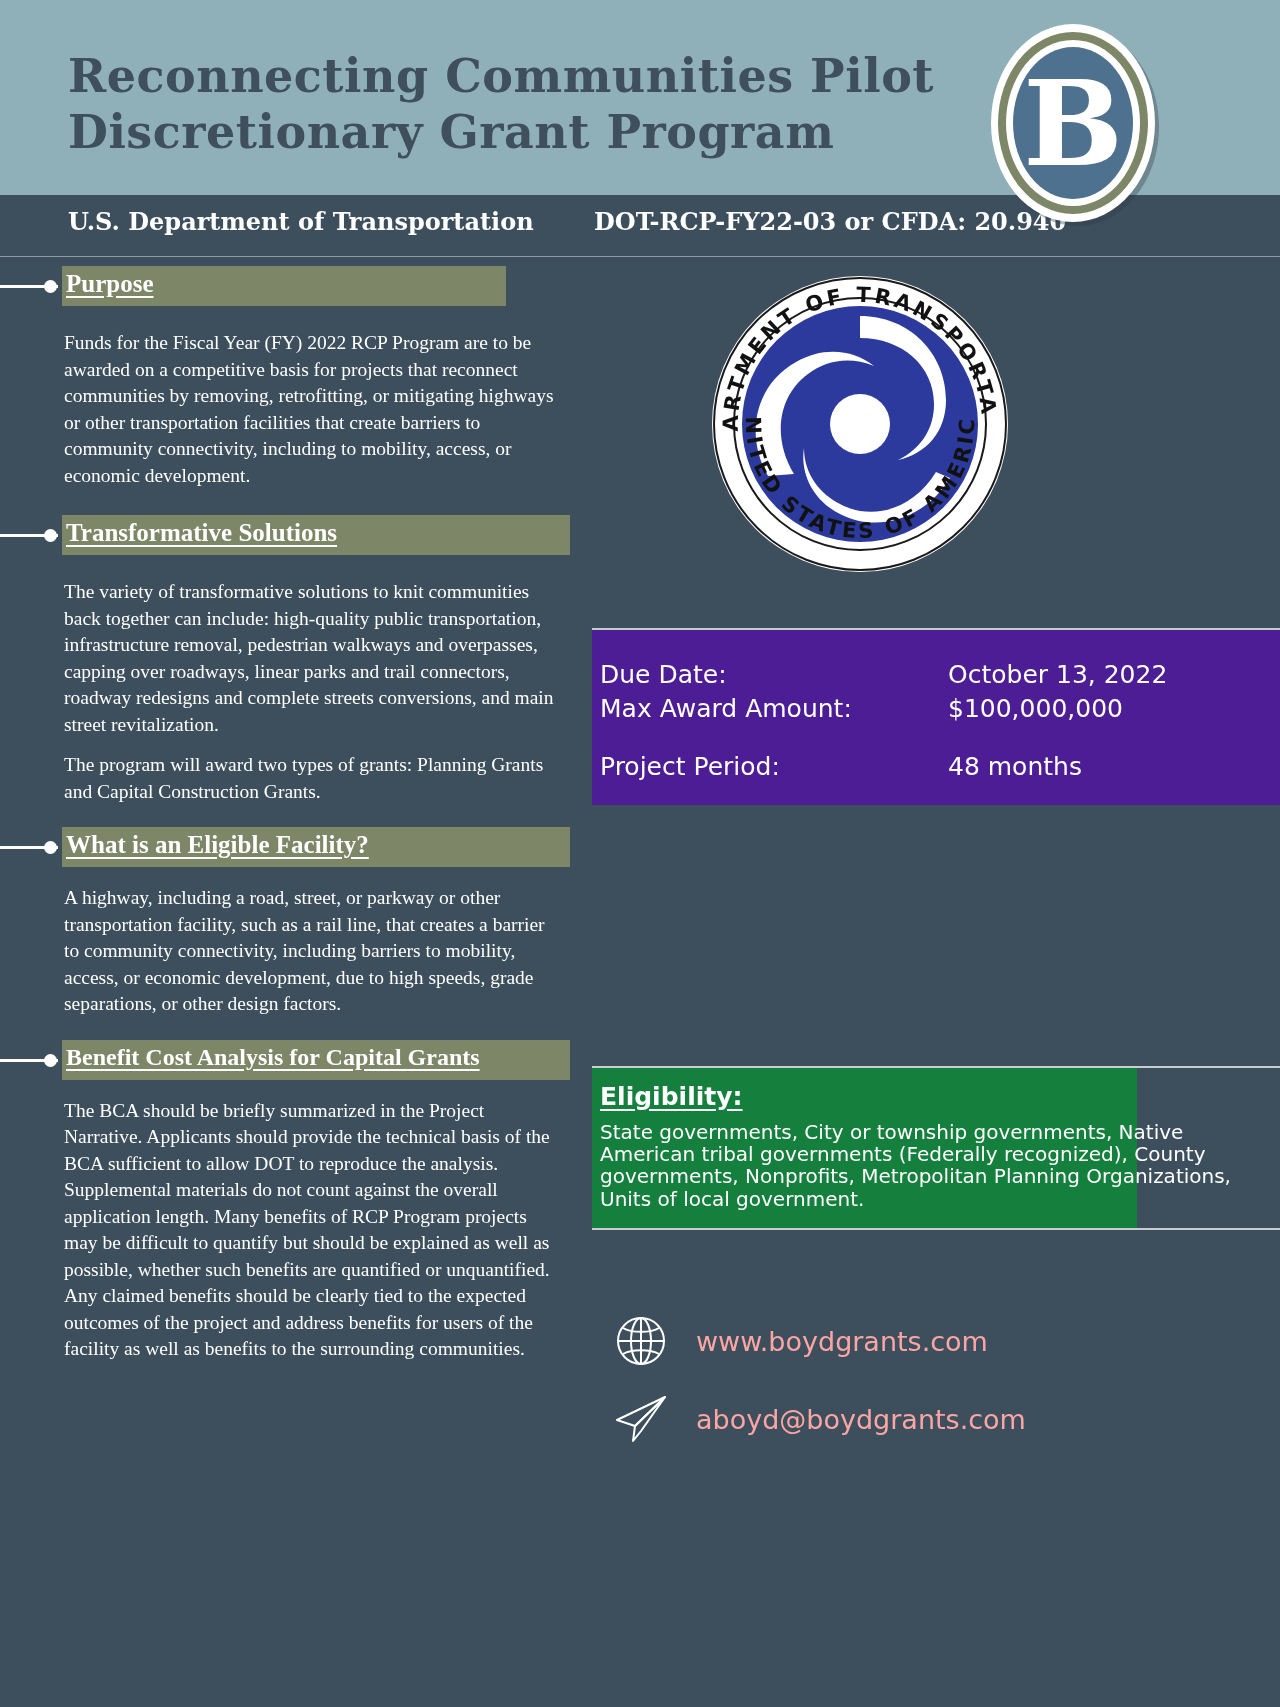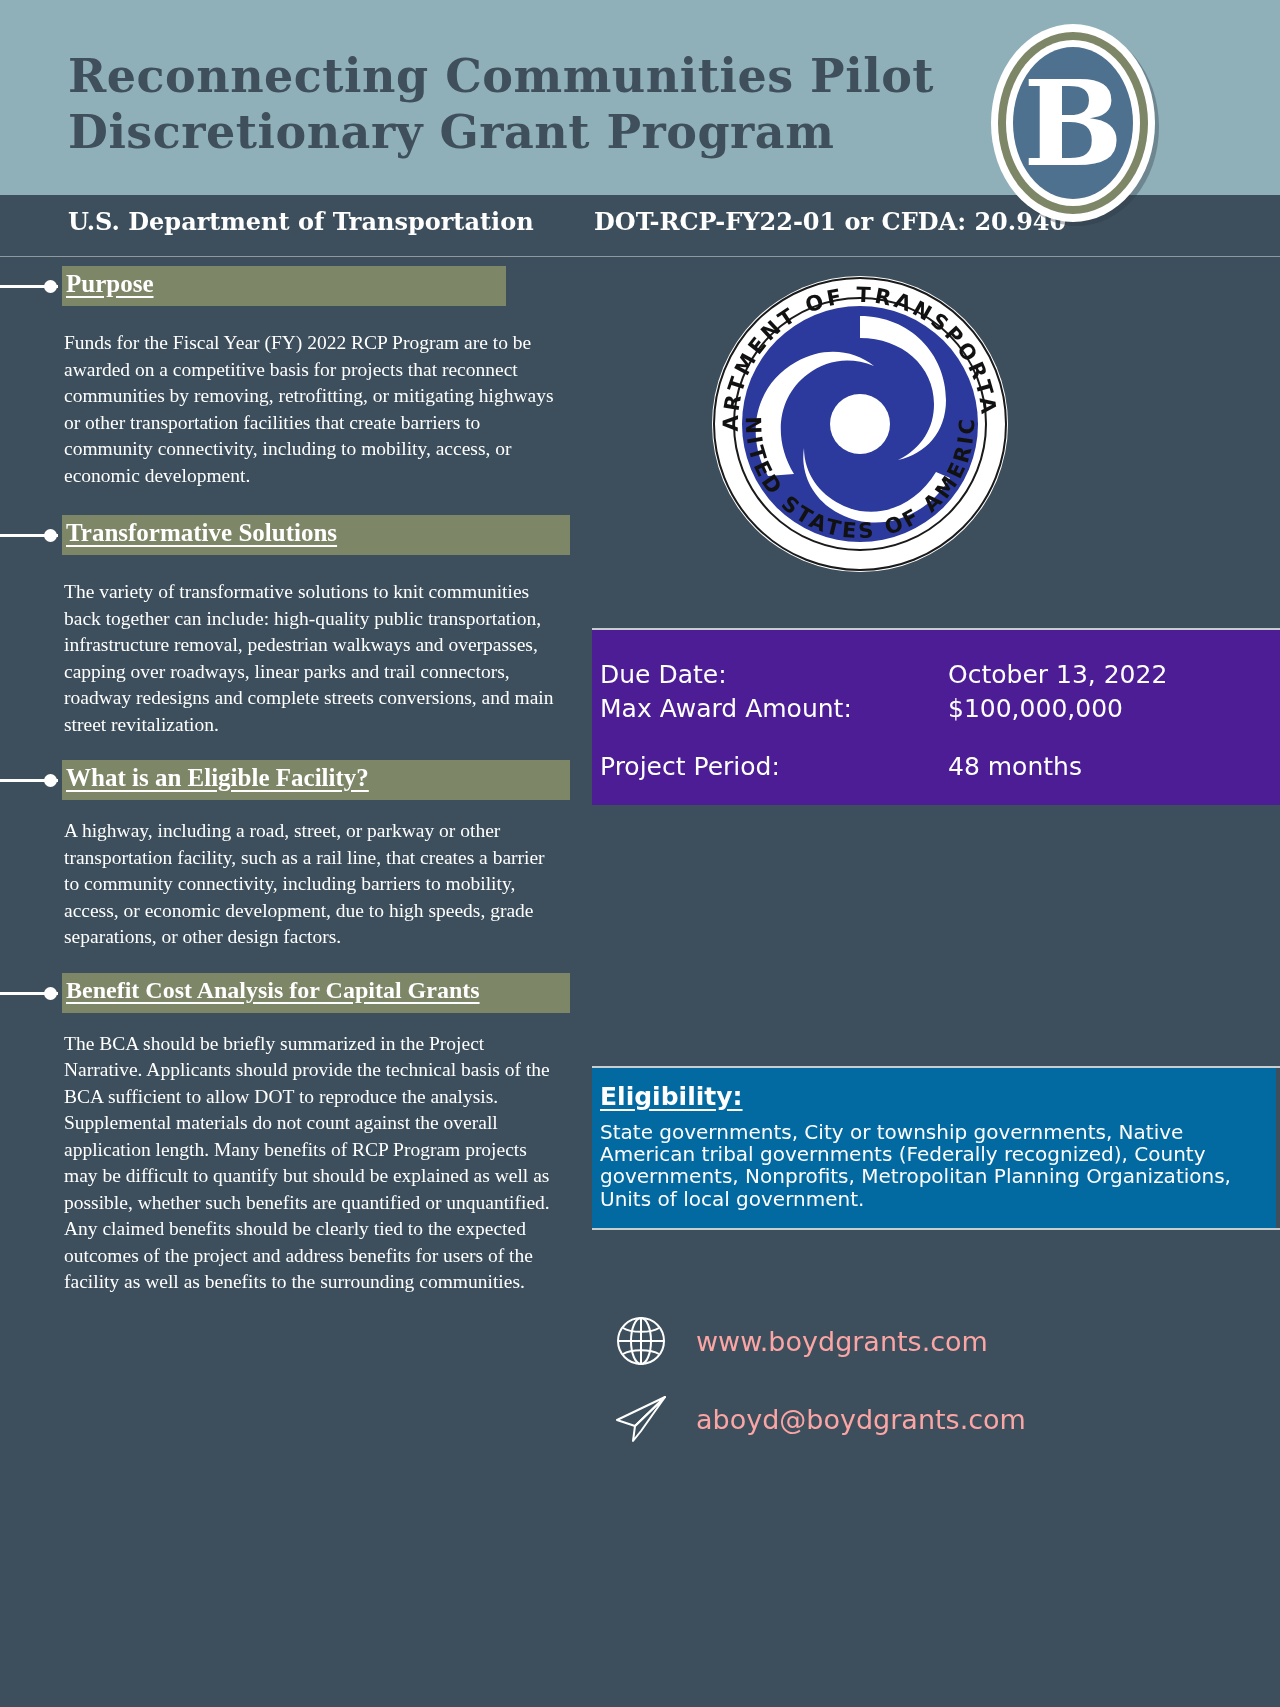--- a/index.html
+++ b/index.html
@@ -209,22 +209,22 @@
     left: 0px;
     top: 804px;
     width: 688px;
   }
   .eligbox .rule {
     width: 688px;
     height: 2px;
     background: #c8cdd0;
   }
   .eligbox .panel {
-    width: 684px;
-    background: #0369a1;
+    width: 545px;
+    background: #15803d;
     padding: 14px 0 18px 0;
   }
   .elig-title {
     margin-left: 8px;
     font-size: 25px;
     font-weight: bold;
     color: #ffffff;
     text-decoration: underline;
     text-underline-offset: 4px;
   }
@@ -273,21 +273,21 @@
 
 <div class="header">
   <div class="header-title">
     <span class="line">Reconnecting Communities Pilot</span>
     <span class="line">Discretionary Grant Program</span>
   </div>
 </div>
 
 <div class="subheader">
   <div class="subheader-left">U.S. Department of Transportation</div>
-  <div class="subheader-right">DOT-RCP-FY22-01 or CFDA: 20.940</div>
+  <div class="subheader-right">DOT-RCP-FY22-03 or CFDA: 20.940</div>
 </div>
 
 <div class="blogo">
   <svg width="178" height="210" viewBox="0 0 178 210" xmlns="http://www.w3.org/2000/svg">
     <ellipse cx="92" cy="107" rx="82" ry="99" fill="#2f3a42" opacity="0.35"></ellipse>
     <ellipse cx="88" cy="103" rx="82" ry="99" fill="#ffffff"></ellipse>
     <ellipse cx="88" cy="103" rx="75" ry="91" fill="#7d8666"></ellipse>
     <ellipse cx="88" cy="103" rx="67" ry="83" fill="#ffffff"></ellipse>
     <ellipse cx="88" cy="103" rx="60" ry="76" fill="#4f7190"></ellipse>
     <text x="88" y="103" text-anchor="middle" dominant-baseline="central" font-family="DejaVu Serif, serif" font-weight="bold" font-size="118" fill="#ffffff">B</text>
@@ -307,20 +307,21 @@
   </div>
   <div class="body-par">Funds for the Fiscal Year (FY) 2022 RCP Program are to be awarded on a competitive basis for projects that reconnect communities by removing, retrofitting, or mitigating highways or other transportation facilities that create barriers to community connectivity, including to mobility, access, or economic development.</div>
 
   <div class="sec-head-wrap" style="margin-top:26px;">
     <div class="sec-connector"></div>
     <div class="sec-dot"></div>
     <div class="sec-head-bar" style="width:508px;"></div>
     <div class="sec-head-label">Transformative Solutions</div>
   </div>
   <div class="body-par">The variety of transformative solutions to knit communities back together can include: high-quality public transportation, infrastructure removal, pedestrian walkways and overpasses, capping over roadways, linear parks and trail connectors, roadway redesigns and complete streets conversions, and main street revitalization.</div>
+  <div class="body-par tight">The program will award two types of grants: Planning Grants and Capital Construction Grants.</div>
 
   <div class="sec-head-wrap" style="margin-top:22px;">
     <div class="sec-connector"></div>
     <div class="sec-dot"></div>
     <div class="sec-head-bar" style="width:508px;"></div>
     <div class="sec-head-label">What is an Eligible Facility?</div>
   </div>
   <div class="body-par" style="margin-top:18px;">A highway, including a road, street, or parkway or other transportation facility, such as a rail line, that creates a barrier to community connectivity, including barriers to mobility, access, or economic development, due to high speeds, grade separations, or other design factors.</div>
 
   <div class="sec-head-wrap" style="margin-top:22px;">

